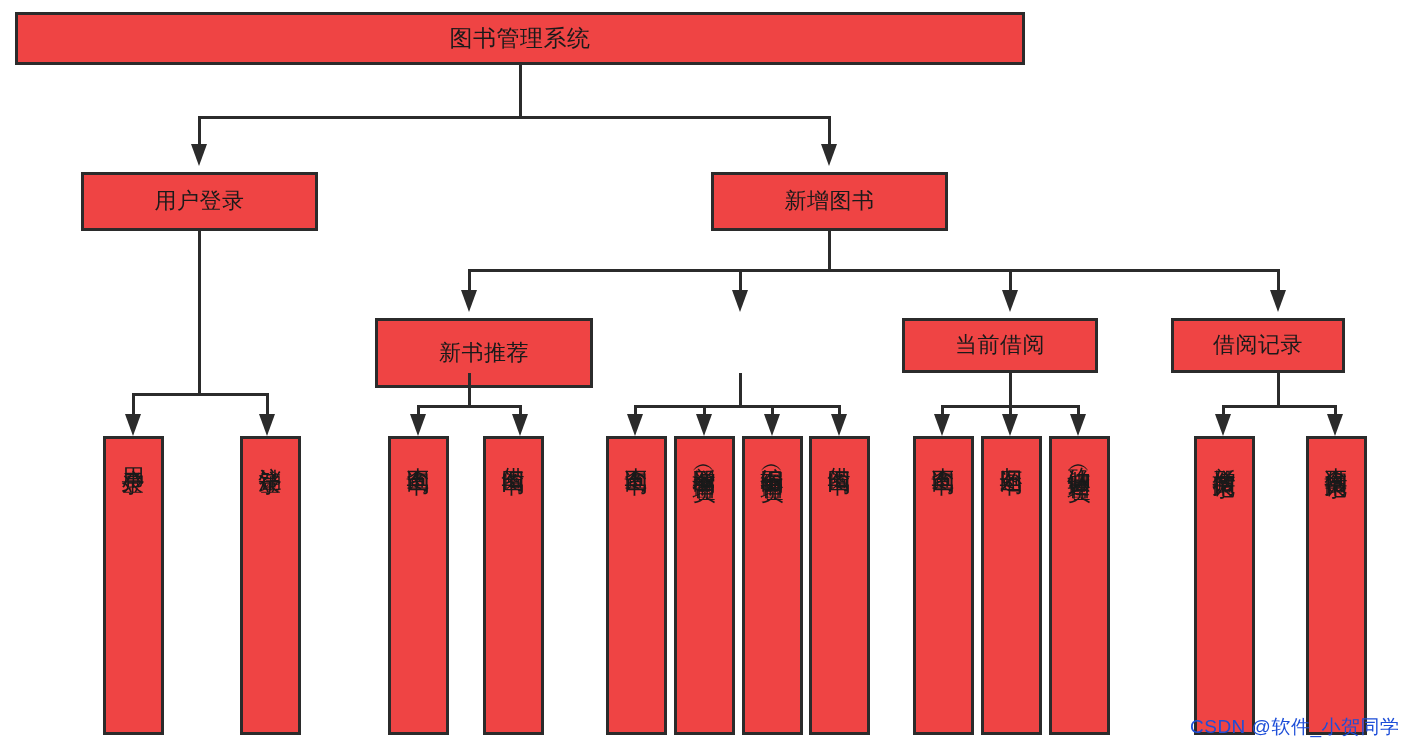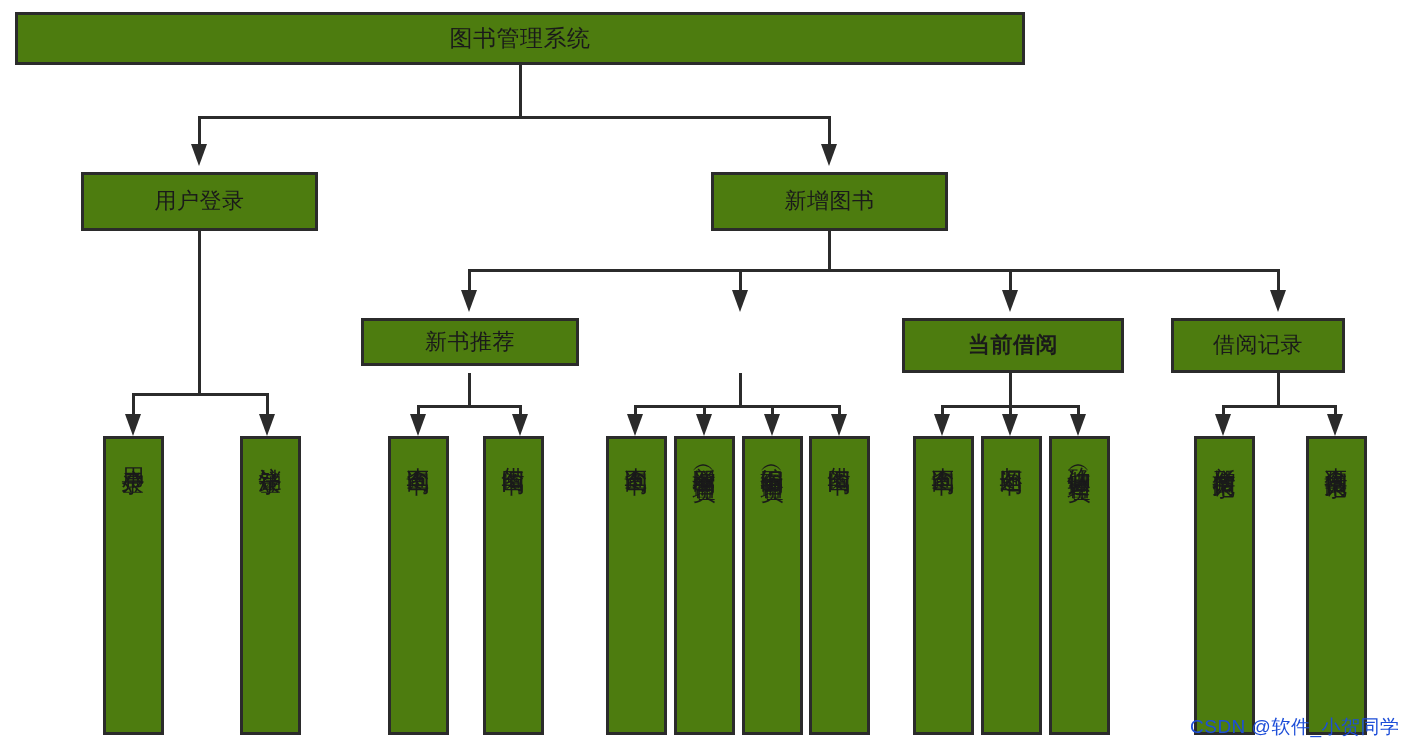--- a/index.html
+++ b/index.html
@@ -14,21 +14,21 @@
     position: relative;
     width: 1405px;
     height: 747px;
     background: #ffffff;
     overflow: hidden;
   }
   .node {
     position: absolute;
     box-sizing: border-box;
     border: 3px solid #2b2b2b;
-    background: #4d7c0f;
+    background: #ef4444;
     display: flex;
     align-items: center;
     justify-content: center;
     color: #1a1a1a;
   }
   .node .label {
     display: block;
     text-align: center;
     line-height: 1.22;
     letter-spacing: 0.5px;
@@ -112,24 +112,24 @@
   <div class="hline" style="left:468px; top:269px; width:812px;"></div>
   <div class="vline" style="left:468px; top:269px; height:21px;"></div>
   <div class="vline" style="left:739px; top:269px; height:21px;"></div>
   <div class="vline" style="left:1009px; top:269px; height:21px;"></div>
   <div class="vline" style="left:1277px; top:269px; height:21px;"></div>
   <div class="arrow" style="left:461px; top:290px;"></div>
   <div class="arrow" style="left:732px; top:290px;"></div>
   <div class="arrow" style="left:1002px; top:290px;"></div>
   <div class="arrow" style="left:1270px; top:290px;"></div>
 
-  <div class="node horiz" style="left:361px; top:318px; width:218px; height:48px;">
+  <div class="node horiz" style="left:375px; top:318px; width:218px; height:70px;">
     <span class="label">新书推荐</span>
   </div>
-  <div class="node horiz" style="left:902px; top:318px; width:222px; height:55px;font-weight:bold;">
+  <div class="node horiz" style="left:902px; top:318px; width:196px; height:55px;">
     <span class="label">当前借阅</span>
   </div>
   <div class="node horiz" style="left:1171px; top:318px; width:174px; height:55px;">
     <span class="label">借阅记录</span>
   </div>
 
   <div class="vline" style="left:468px; top:373px; height:32px;"></div>
   <div class="hline" style="left:417px; top:405px; width:105px;"></div>
   <div class="vline" style="left:417px; top:405px; height:9px;"></div>
   <div class="vline" style="left:519px; top:405px; height:9px;"></div>

